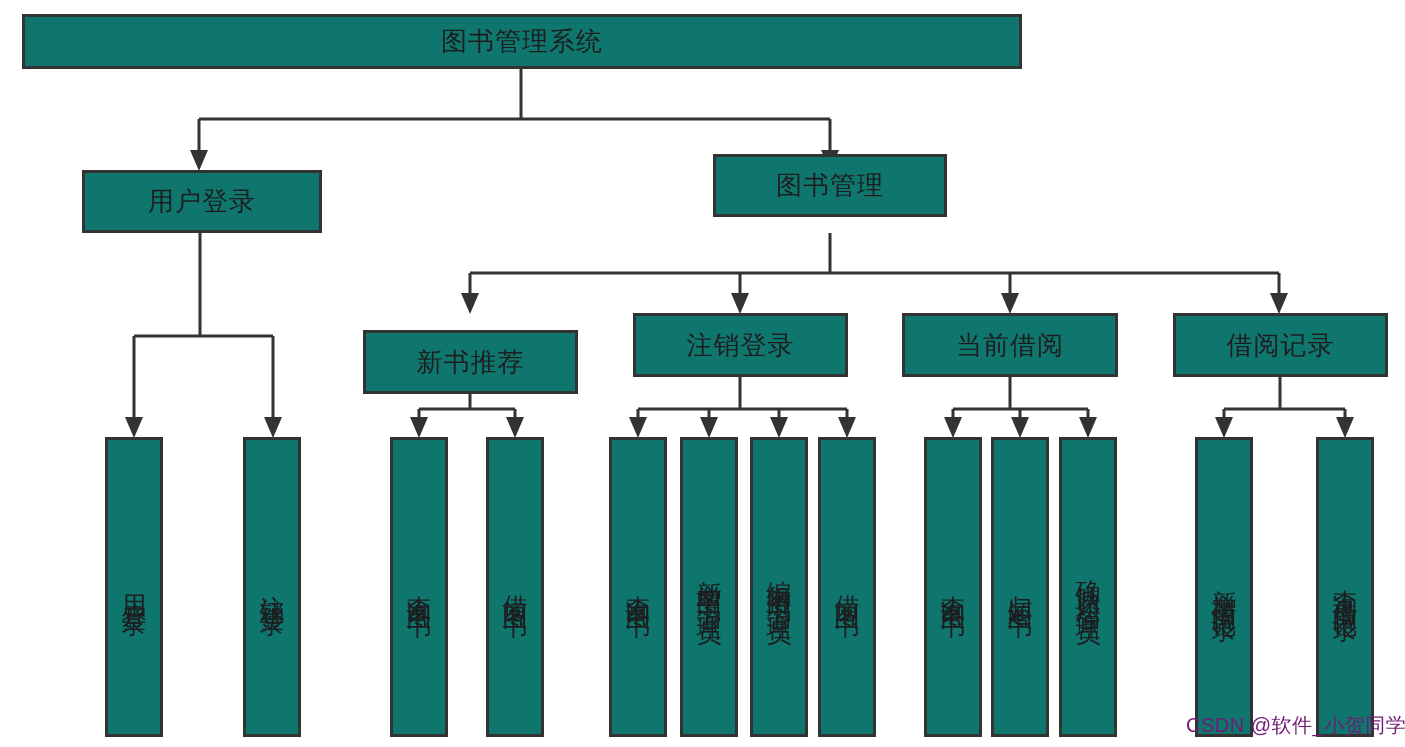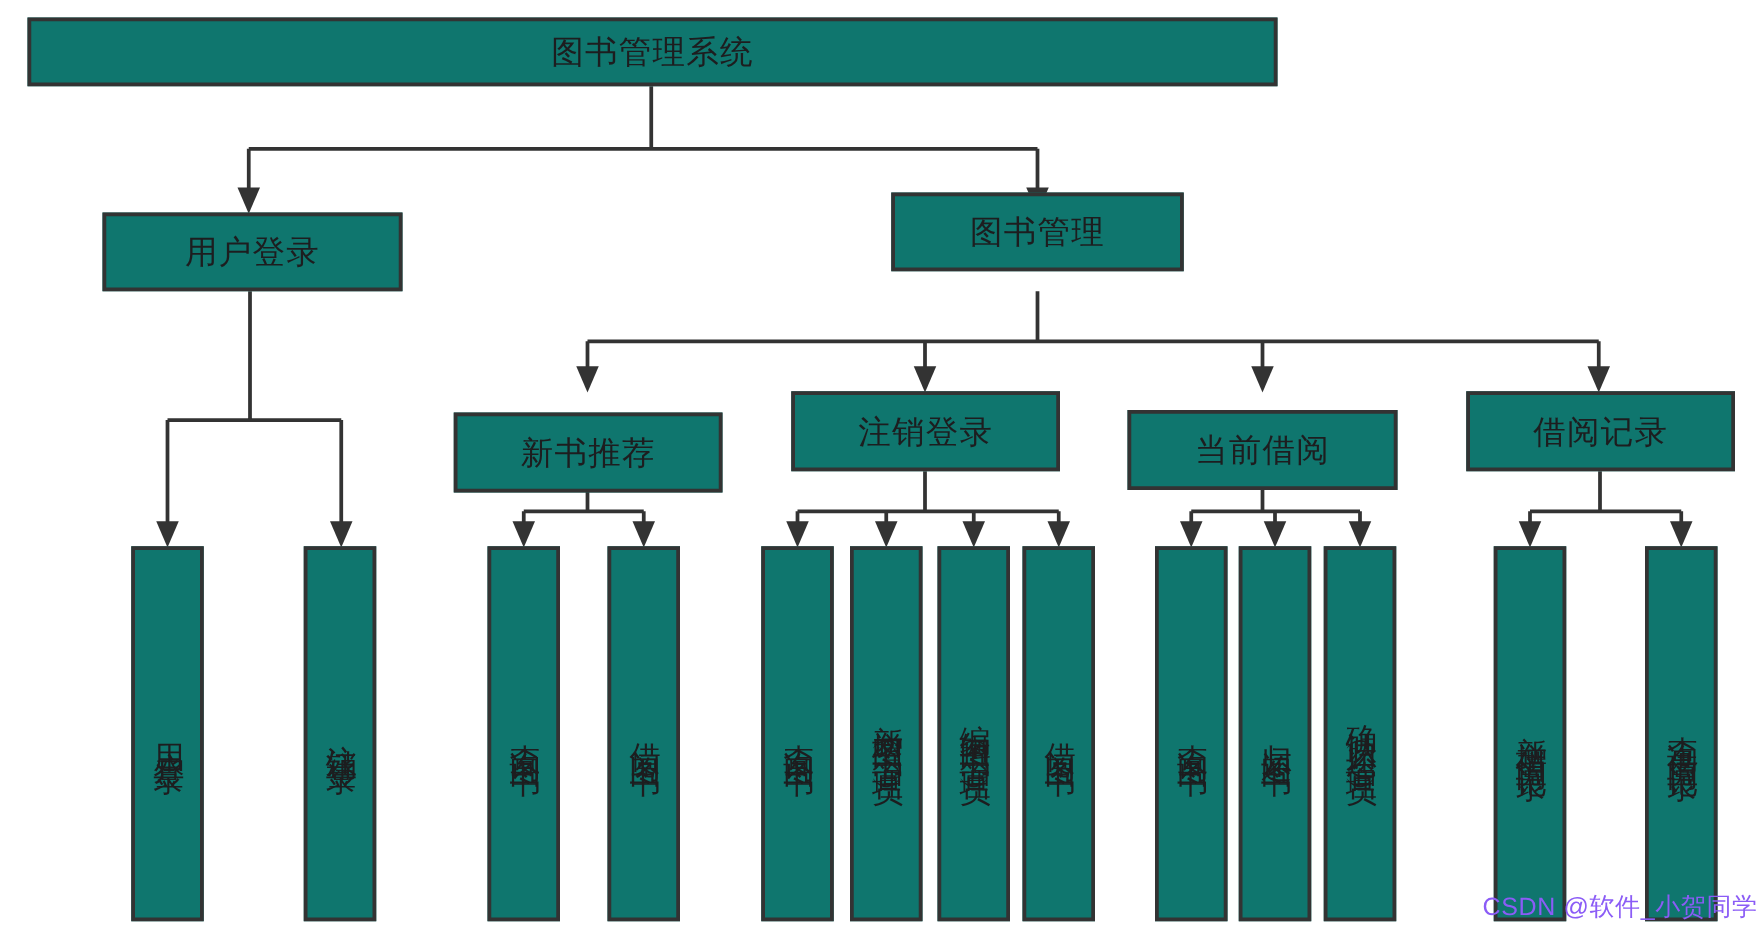--- a/index.html
+++ b/index.html
@@ -21,21 +21,21 @@
     text-align:center;
   }
   .hbox{font-size:26px;letter-spacing:1px;}
   .vbox{
     writing-mode:vertical-lr;
     font-size:25px;line-height:1.0;letter-spacing:6px;
     padding:2px 0;
   }
   .watermark{
     position:absolute;left:1186px;top:712px;
-    font-size:20px;color:#8b5cf6;white-space:nowrap;
+    font-size:20px;color:#701a75;white-space:nowrap;
     letter-spacing:0.5px;z-index:5;
   }
 </style>
 </head>
 <body>
 
 <div class="canvas">
 
   <svg class="connectors" viewBox="0 0 1405 747" xmlns="http://www.w3.org/2000/svg">
 
@@ -97,21 +97,21 @@
   <div class="node hbox" style="left:713px;top:154px;width:234px;height:63px;">
     <span>图书管理</span>
   </div>
 
   <div class="node hbox" style="left:363px;top:330px;width:215px;height:64px;">
     <span>新书推荐</span>
   </div>
   <div class="node hbox" style="left:633px;top:313px;width:215px;height:64px;">
     <span>注销登录</span>
   </div>
-  <div class="node hbox" style="left:902px;top:328px;width:216px;height:64px;">
+  <div class="node hbox" style="left:902px;top:313px;width:216px;height:64px;">
     <span>当前借阅</span>
   </div>
   <div class="node hbox" style="left:1173px;top:313px;width:215px;height:64px;">
     <span>借阅记录</span>
   </div>
 
   <div class="node vbox" style="left:105px;top:437px;width:58px;height:300px;">
     <span>用户登录</span>
   </div>
   <div class="node vbox" style="left:243px;top:437px;width:58px;height:300px;">

